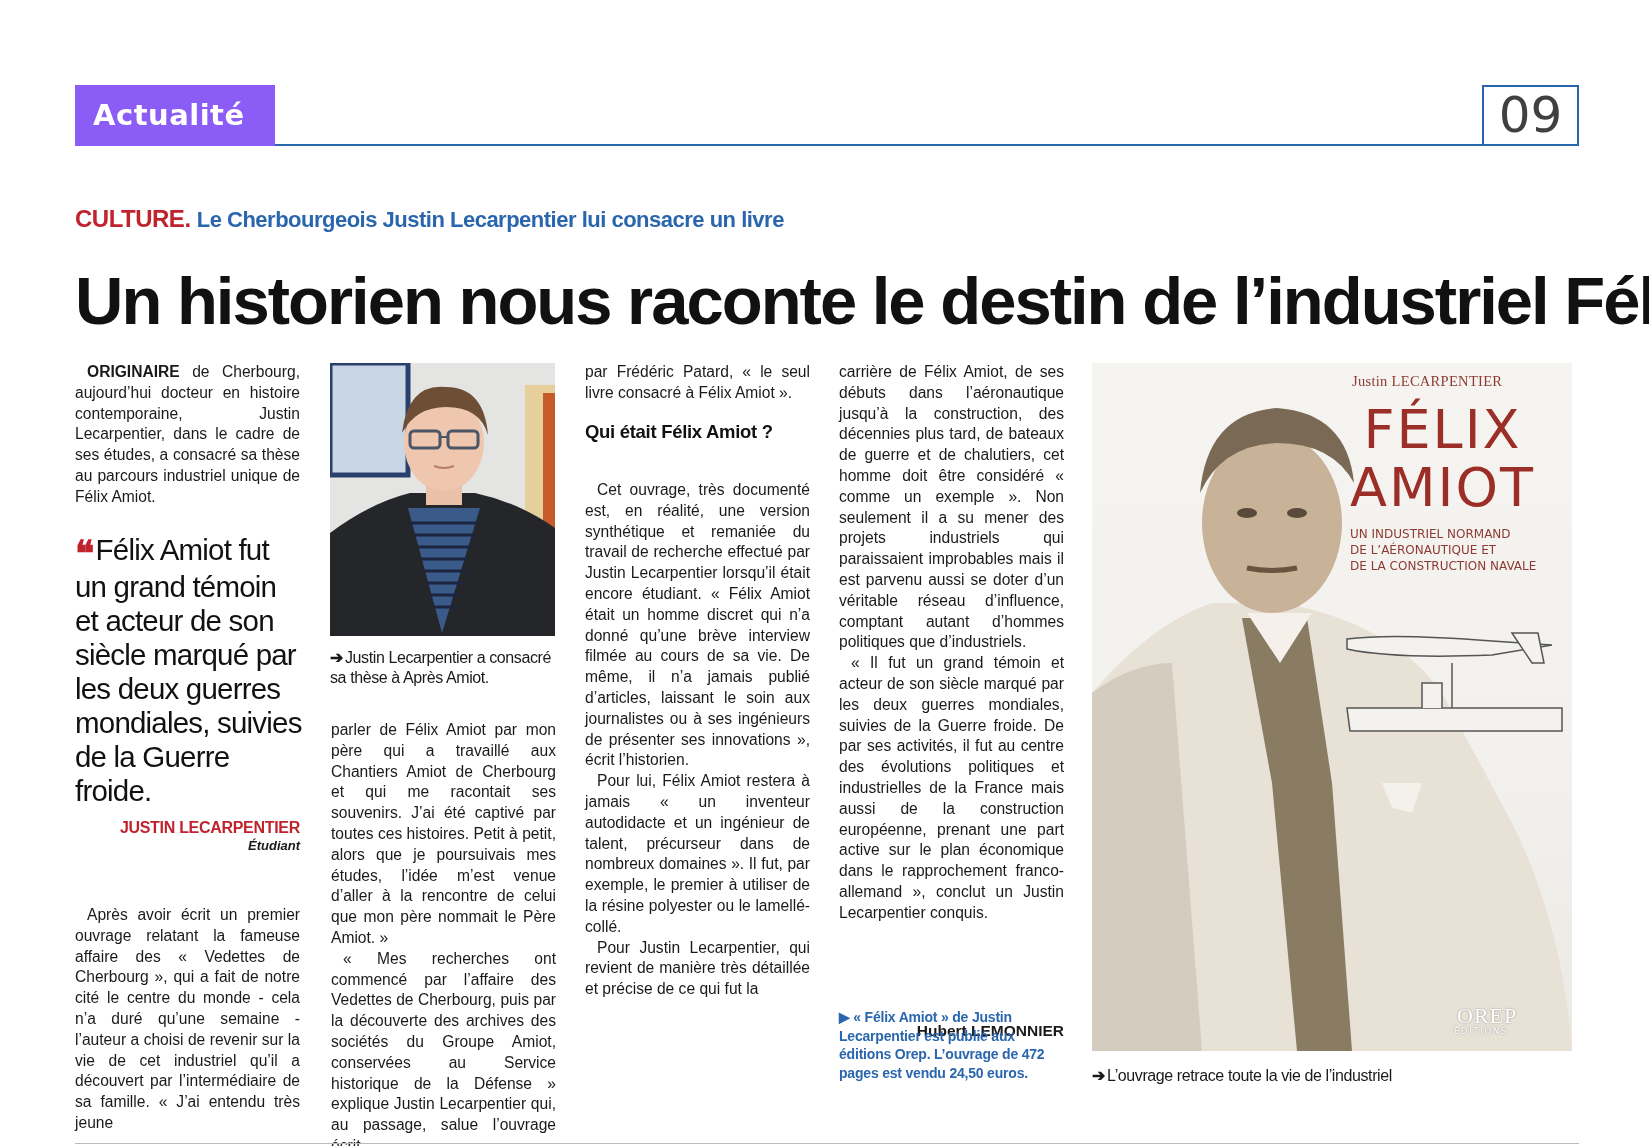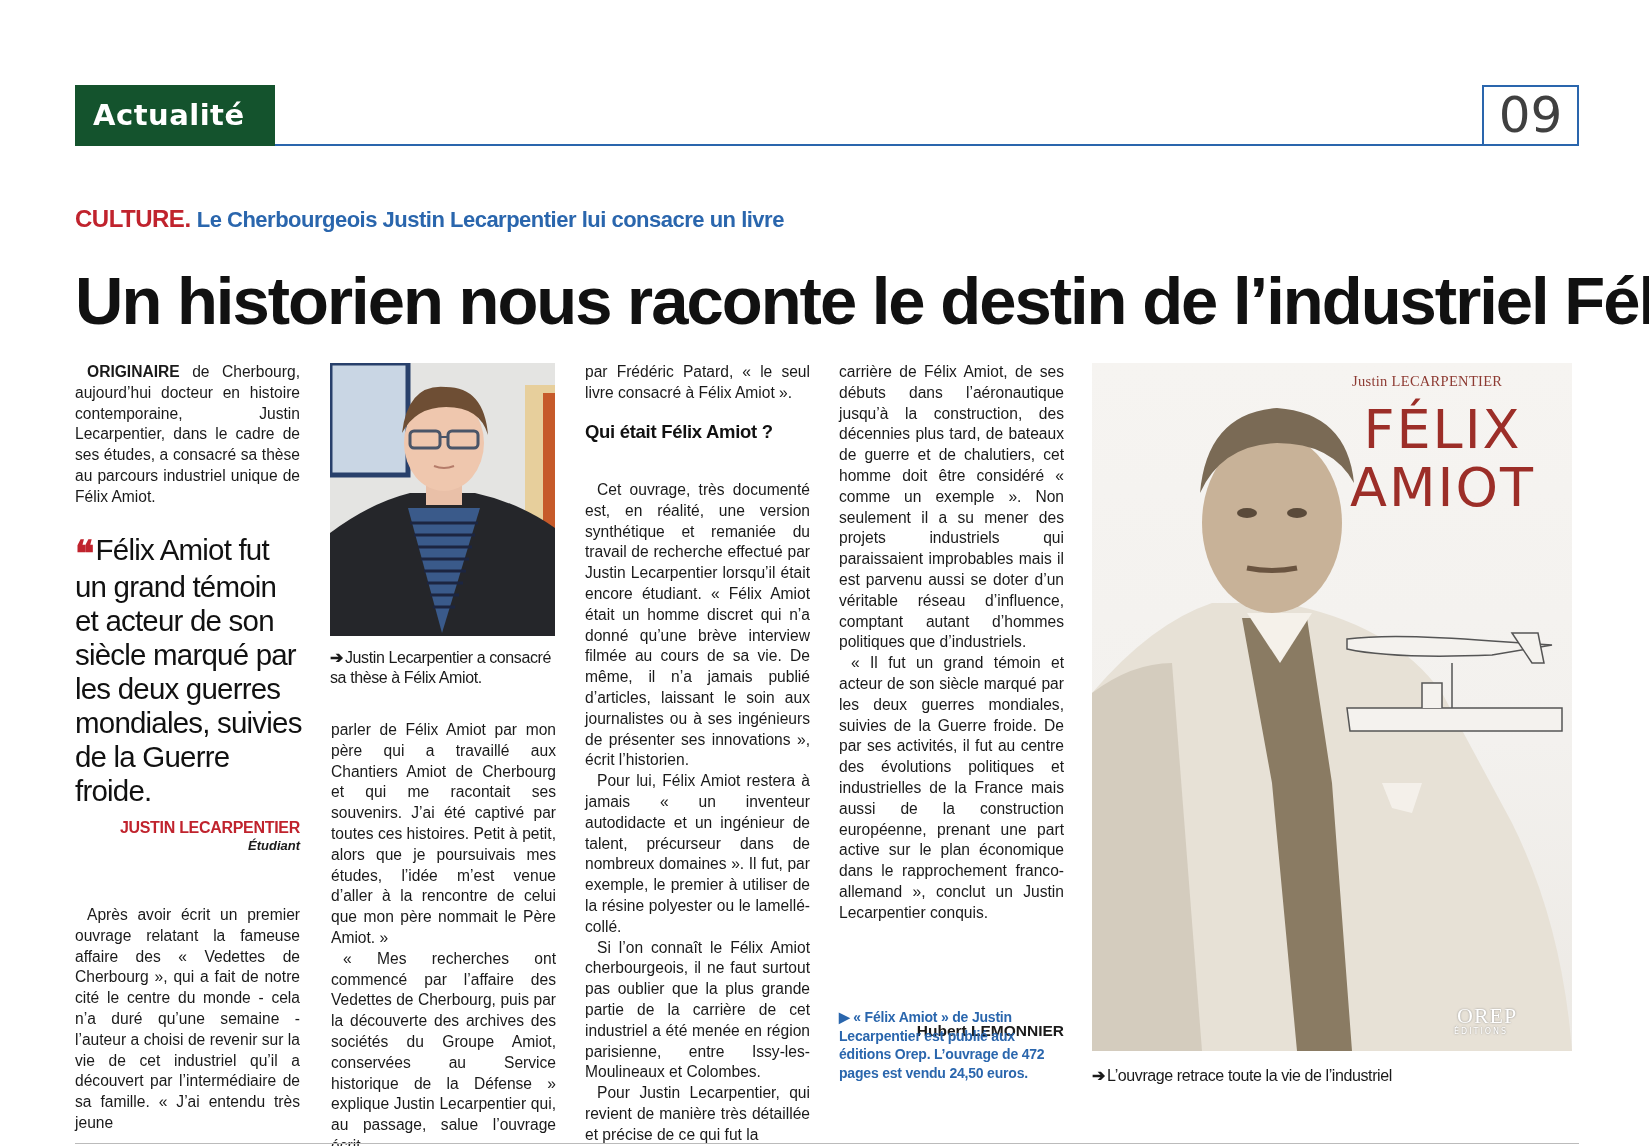--- a/index.html
+++ b/index.html
@@ -1,19 +1,19 @@
 <!DOCTYPE html>
 <html><head>
 <meta charset="utf-8">
 <style>
   html, body { margin: 0; padding: 0; background: #ffffff; }
   body { width: 1649px; height: 1146px; position: relative; overflow: hidden; font-family: "Liberation Sans", sans-serif; color: #1a1a1a; }
 
   .rubric-bar { position: absolute; left: 75px; top: 85px; width: 1504px; height: 60px; }
-  .rubric-tab { position: absolute; left: 0; top: 0; width: 200px; height: 61px; background: #14532d; color: #fff; font-family: "DejaVu Sans", sans-serif; font-weight: bold; font-size: 29px; line-height: 61px; padding-left: 18px; box-sizing: border-box; letter-spacing: 0.5px; }
+  .rubric-tab { position: absolute; left: 0; top: 0; width: 200px; height: 61px; background: #8b5cf6; color: #fff; font-family: "DejaVu Sans", sans-serif; font-weight: bold; font-size: 29px; line-height: 61px; padding-left: 18px; box-sizing: border-box; letter-spacing: 0.5px; }
   .rubric-line { position: absolute; left: 200px; top: 59px; width: 1279px; height: 2px; background: #2a66ad; }
   .page-number { position: absolute; right: 0; top: 0; width: 97px; height: 61px; border: 2px solid #2a66ad; box-sizing: border-box; color: #404040; font-family: "DejaVu Sans", sans-serif; font-size: 50px; line-height: 57px; text-align: center; font-weight: normal; }
 
   .kicker { position: absolute; left: 75px; top: 205px; font-family: "Liberation Sans Narrow", "Liberation Sans", sans-serif; font-size: 24px; font-weight: bold; letter-spacing: -0.5px; }
   .kicker .k-red { color: #c0232d; }
   .kicker .k-blue { color: #2a66ad; font-size: 22px; }
 
   .headline { position: absolute; left: 75px; top: 262px; font-size: 67px; font-weight: bold; letter-spacing: -2px; color: #111; white-space: nowrap; }
 
   .col { position: absolute; font-size: 15.6px; line-height: 20.8px; color: #1a1a1a; text-align: justify; }
@@ -104,36 +104,35 @@
     <rect x="96" y="118" width="36" height="24" fill="#e9c0a8"></rect>
     <ellipse cx="114" cy="80" rx="40" ry="48" fill="#efc7ae"></ellipse>
     <path d="M72 70 Q78 20 116 24 Q154 24 158 72 Q150 44 116 44 Q86 44 72 70 Z" fill="#6e4e34"></path>
     <rect x="80" y="68" width="30" height="17" rx="4" fill="none" stroke="#4a5568" stroke-width="3"></rect>
     <rect x="118" y="68" width="30" height="17" rx="4" fill="none" stroke="#4a5568" stroke-width="3"></rect>
     <line x1="110" y1="74" x2="118" y2="74" stroke="#4a5568" stroke-width="2"></line>
     <path d="M104 103 Q114 107 124 103" stroke="#b57c6a" stroke-width="2" fill="none"></path>
   </svg>
 </div>
 <div class="caption caption1">
-  <span class="arrow">➔</span><span>Justin Lecarpentier a consacré sa thèse à Félix Amiot.</span>
+  <span class="arrow">➔</span><span>Justin Lecarpentier a consacré sa thèse à Après Amiot.</span>
 </div>
 
 <div class="col col2">
   <p class="noindent">parler de Félix Amiot par mon père qui a travaillé aux Chantiers Amiot de Cherbourg et qui me racontait ses souvenirs. J’ai été captivé par toutes ces histoires. Petit à petit, alors que je poursuivais mes études, l’idée m’est venue d’aller à la rencontre de celui que mon père nommait le Père Amiot. »</p>
   <p>« Mes recherches ont commencé par l’affaire des Vedettes de Cherbourg, puis par la découverte des archives des sociétés du Groupe Amiot, conservées au Service historique de la Défense » explique Justin Lecarpentier qui, au passage, salue l’ouvrage écrit</p>
 </div>
 
 <div class="col col3 col3a">
   <p class="noindent">par Frédéric Patard, « le seul livre consacré à Félix Amiot ».</p>
 </div>
 <h2 class="subhead" style="margin:0;">Qui était Félix Amiot ?</h2>
 <div class="col col3 col3b">
   <p>Cet ouvrage, très documenté est, en réalité, une version synthétique et remaniée du travail de recherche effectué par Justin Lecarpentier lorsqu’il était encore étudiant. « Félix Amiot était un homme discret qui n’a donné qu’une brève interview filmée au cours de sa vie. De même, il n’a jamais publié d’articles, laissant le soin aux journalistes ou à ses ingénieurs de présenter ses innovations », écrit l’historien.</p>
   <p>Pour lui, Félix Amiot restera à jamais « un inventeur autodidacte et un ingénieur de talent, précurseur dans de nombreux domaines ». Il fut, par exemple, le premier à utiliser de la résine polyester ou le lamellé-collé.</p>
-  <p>Si l’on connaît le Félix Amiot cherbourgeois, il ne faut surtout pas oublier que la plus grande partie de la carrière de cet industriel a été menée en région parisienne, entre Issy-les-Moulineaux et Colombes.</p>
   <p>Pour Justin Lecarpentier, qui revient de manière très détaillée et précise de ce qui fut la</p>
 </div>
 
 <div class="col col4">
   <p class="noindent">carrière de Félix Amiot, de ses débuts dans l’aéronautique jusqu’à la construction, des décennies plus tard, de bateaux de guerre et de chalutiers, cet homme doit être considéré « comme un exemple ». Non seulement il a su mener des projets industriels qui paraissaient improbables mais il est parvenu aussi se doter d’un véritable réseau d’influence, comptant autant d’hommes politiques que d’industriels.</p>
   <p>« Il fut un grand témoin et acteur de son siècle marqué par les deux guerres mondiales, suivies de la Guerre froide. De par ses activités, il fut au centre des évolutions politiques et industrielles de la France mais aussi de la construction européenne, prenant une part active sur le plan économique dans le rapprochement franco-allemand », conclut un Justin Lecarpentier conquis.</p>
 </div>
 <div class="signature">Hubert LEMONNIER</div>
 <div class="infobox">
   <span>▶</span>
@@ -164,20 +163,25 @@
       <path d="M255 345 L470 345 L470 368 L258 368 Z"></path>
       <path d="M330 345 L330 320 L350 320 L350 345"></path>
       <line x1="360" y1="345" x2="360" y2="300"></line>
     </g>
   </svg>
   <div class="book-author">Justin LECARPENTIER</div>
   <div class="book-title">
     <div>FÉLIX</div>
     <div>AMIOT</div>
   </div>
+  <div class="book-sub">
+    <div>UN INDUSTRIEL NORMAND</div>
+    <div>DE L’AÉRONAUTIQUE ET</div>
+    <div>DE LA CONSTRUCTION NAVALE</div>
+  </div>
   <div class="book-publisher">OREP</div>
   <div class="book-publisher-sub">ÉDITIONS</div>
 </div>
 <div class="caption caption2">
   <span class="arrow">➔</span><span>L’ouvrage retrace toute la vie de l’industriel</span>
 </div>
 
 <div class="bottom-rule"></div>
 
 </body></html>

